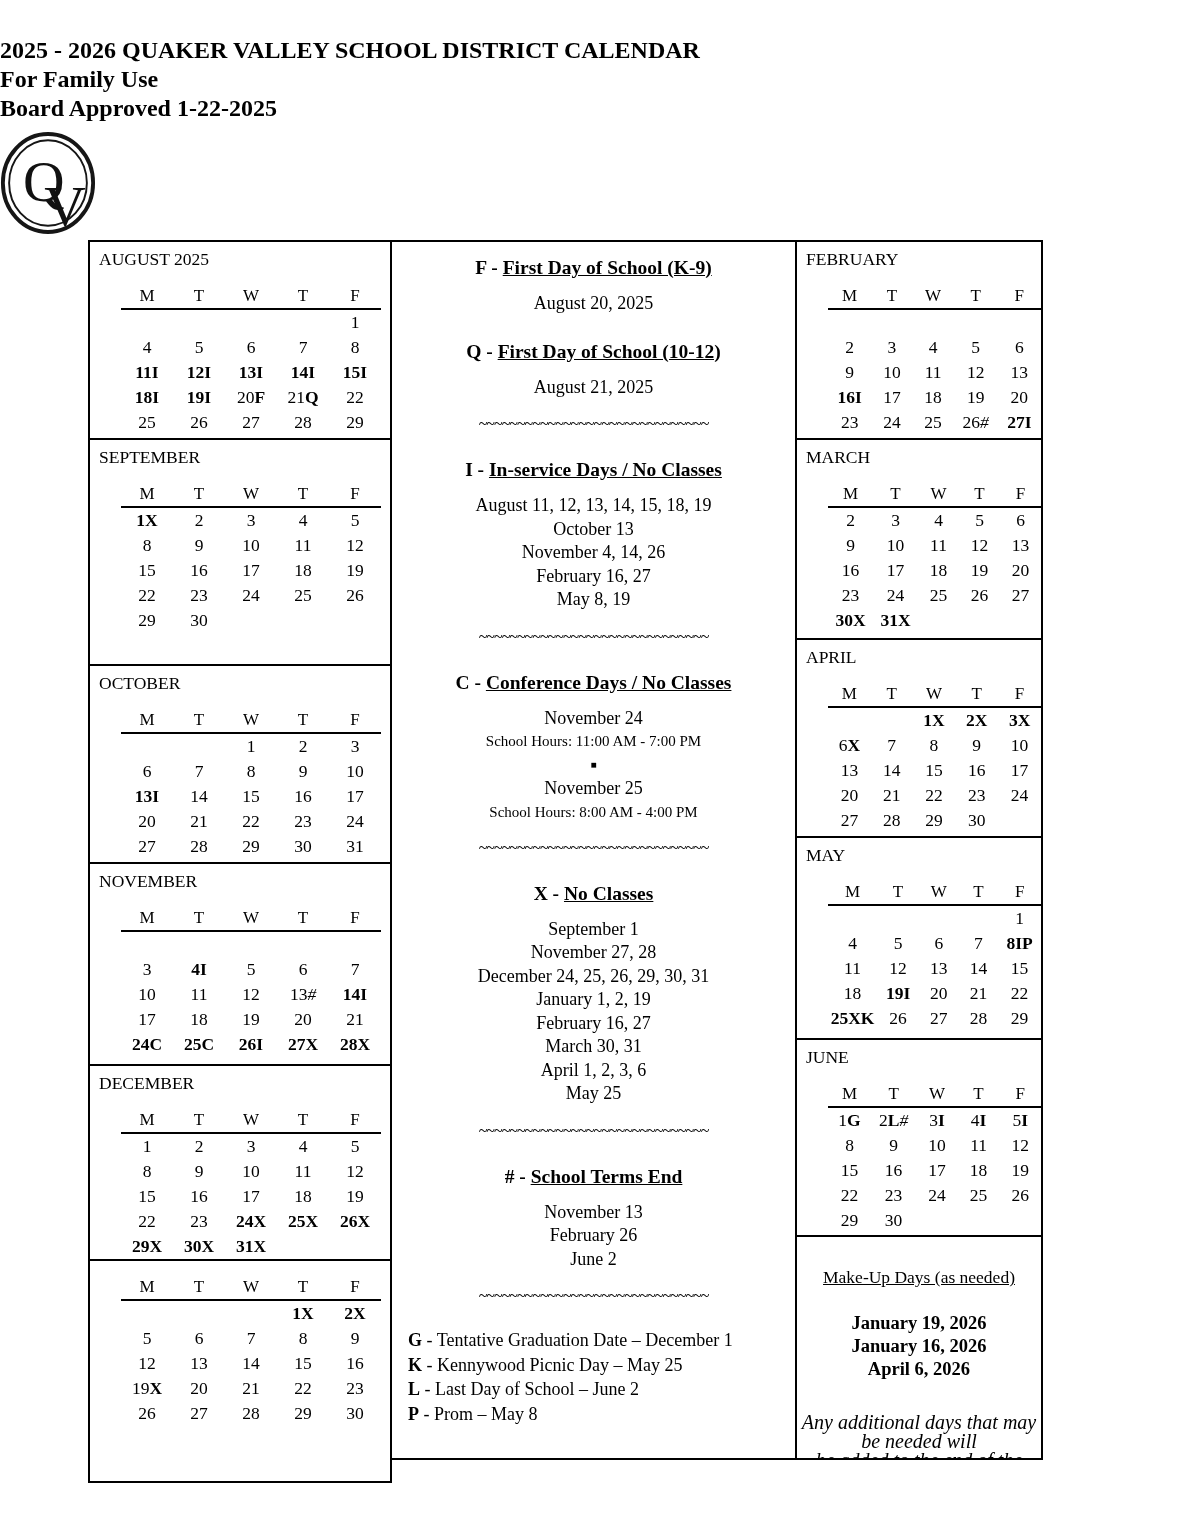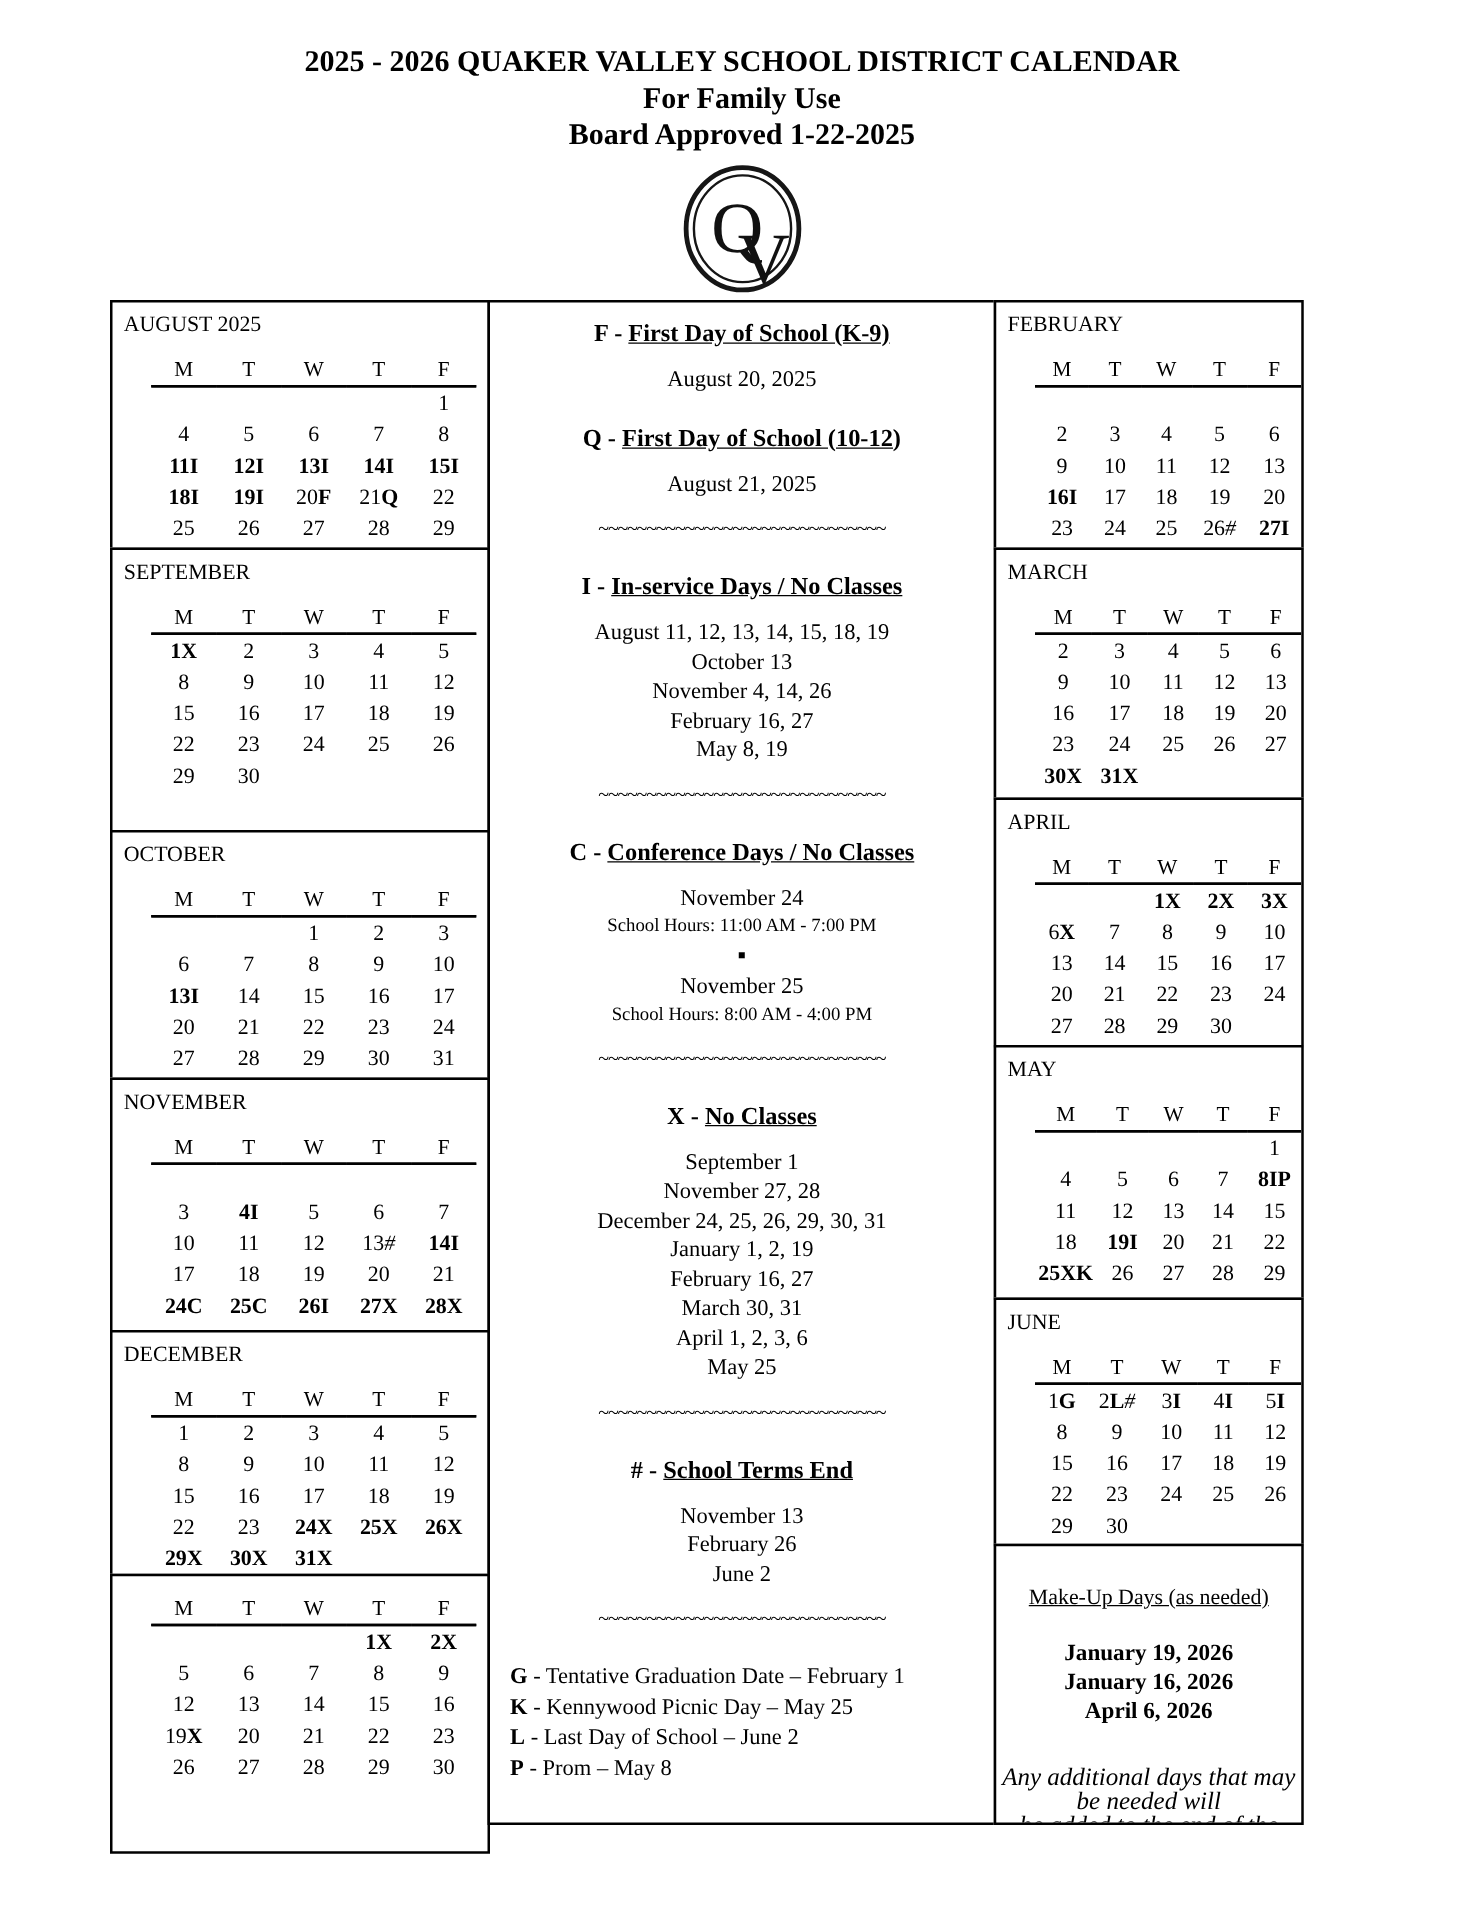--- a/index.html
+++ b/index.html
@@ -1,20 +1,20 @@
 <!DOCTYPE html>
 <html><head>
 <meta charset="utf-8">
 <style>
   html,body{margin:0;padding:0;background:#fff;}
   #page{position:relative;width:1187px;height:1536px;background:#fff;color:#000;
         font-family:"Liberation Serif","DejaVu Serif",serif;overflow:hidden;}
 
   
-  .hdr{position:absolute;top:36px;left:0;width:100%;text-align:center;}
+  .hdr{position:absolute;top:36px;left:0;width:100%;text-align:left;}
   .t-line{font-weight:bold;font-size:24px;line-height:29px;}
   .logo-wrap{margin-top:8px;}
 
   
   #col-left{position:absolute;left:88px;top:240px;width:304px;}
   #col-right{position:absolute;left:795px;top:240px;width:248px;}
   #legend{position:absolute;left:390px;top:240px;width:407px;height:1220px;
           border:2px solid #000;box-sizing:border-box;text-align:center;}
 
   .month-box{border:2px solid #000;box-sizing:border-box;margin-top:-2px;background:#fff;overflow:hidden;}
@@ -414,21 +414,21 @@
       </div>
       <div class="wavy">~~~~~~~~~~~~~~~~~~~~~~~~~~~~~~</div>
       <div class="lg-h"><span># - </span><span class="u">School Terms End</span></div>
       <div class="lg-lines">
         <div class="lg-line">November 13</div>
         <div class="lg-line">February 26</div>
         <div class="lg-line">June 2</div>
       </div>
       <div class="wavy">~~~~~~~~~~~~~~~~~~~~~~~~~~~~~~</div>
       <div class="fnotes">
-        <div class="fn"><span class="b">G</span><span> - Tentative Graduation Date – February 1</span></div>
+        <div class="fn"><span class="b">G</span><span> - Tentative Graduation Date – December 1</span></div>
         <div class="fn"><span class="b">K</span><span> - Kennywood Picnic Day – May 25</span></div>
         <div class="fn"><span class="b">L</span><span> - Last Day of School – June 2</span></div>
         <div class="fn"><span class="b">P</span><span> - Prom – May 8</span></div>
       </div>
     </div>
 
   <div id="col-right">
     <div id="right-months">
         <div class="month-box" style="height: 200px;">
           <div class="m-label">FEBRUARY</div>

